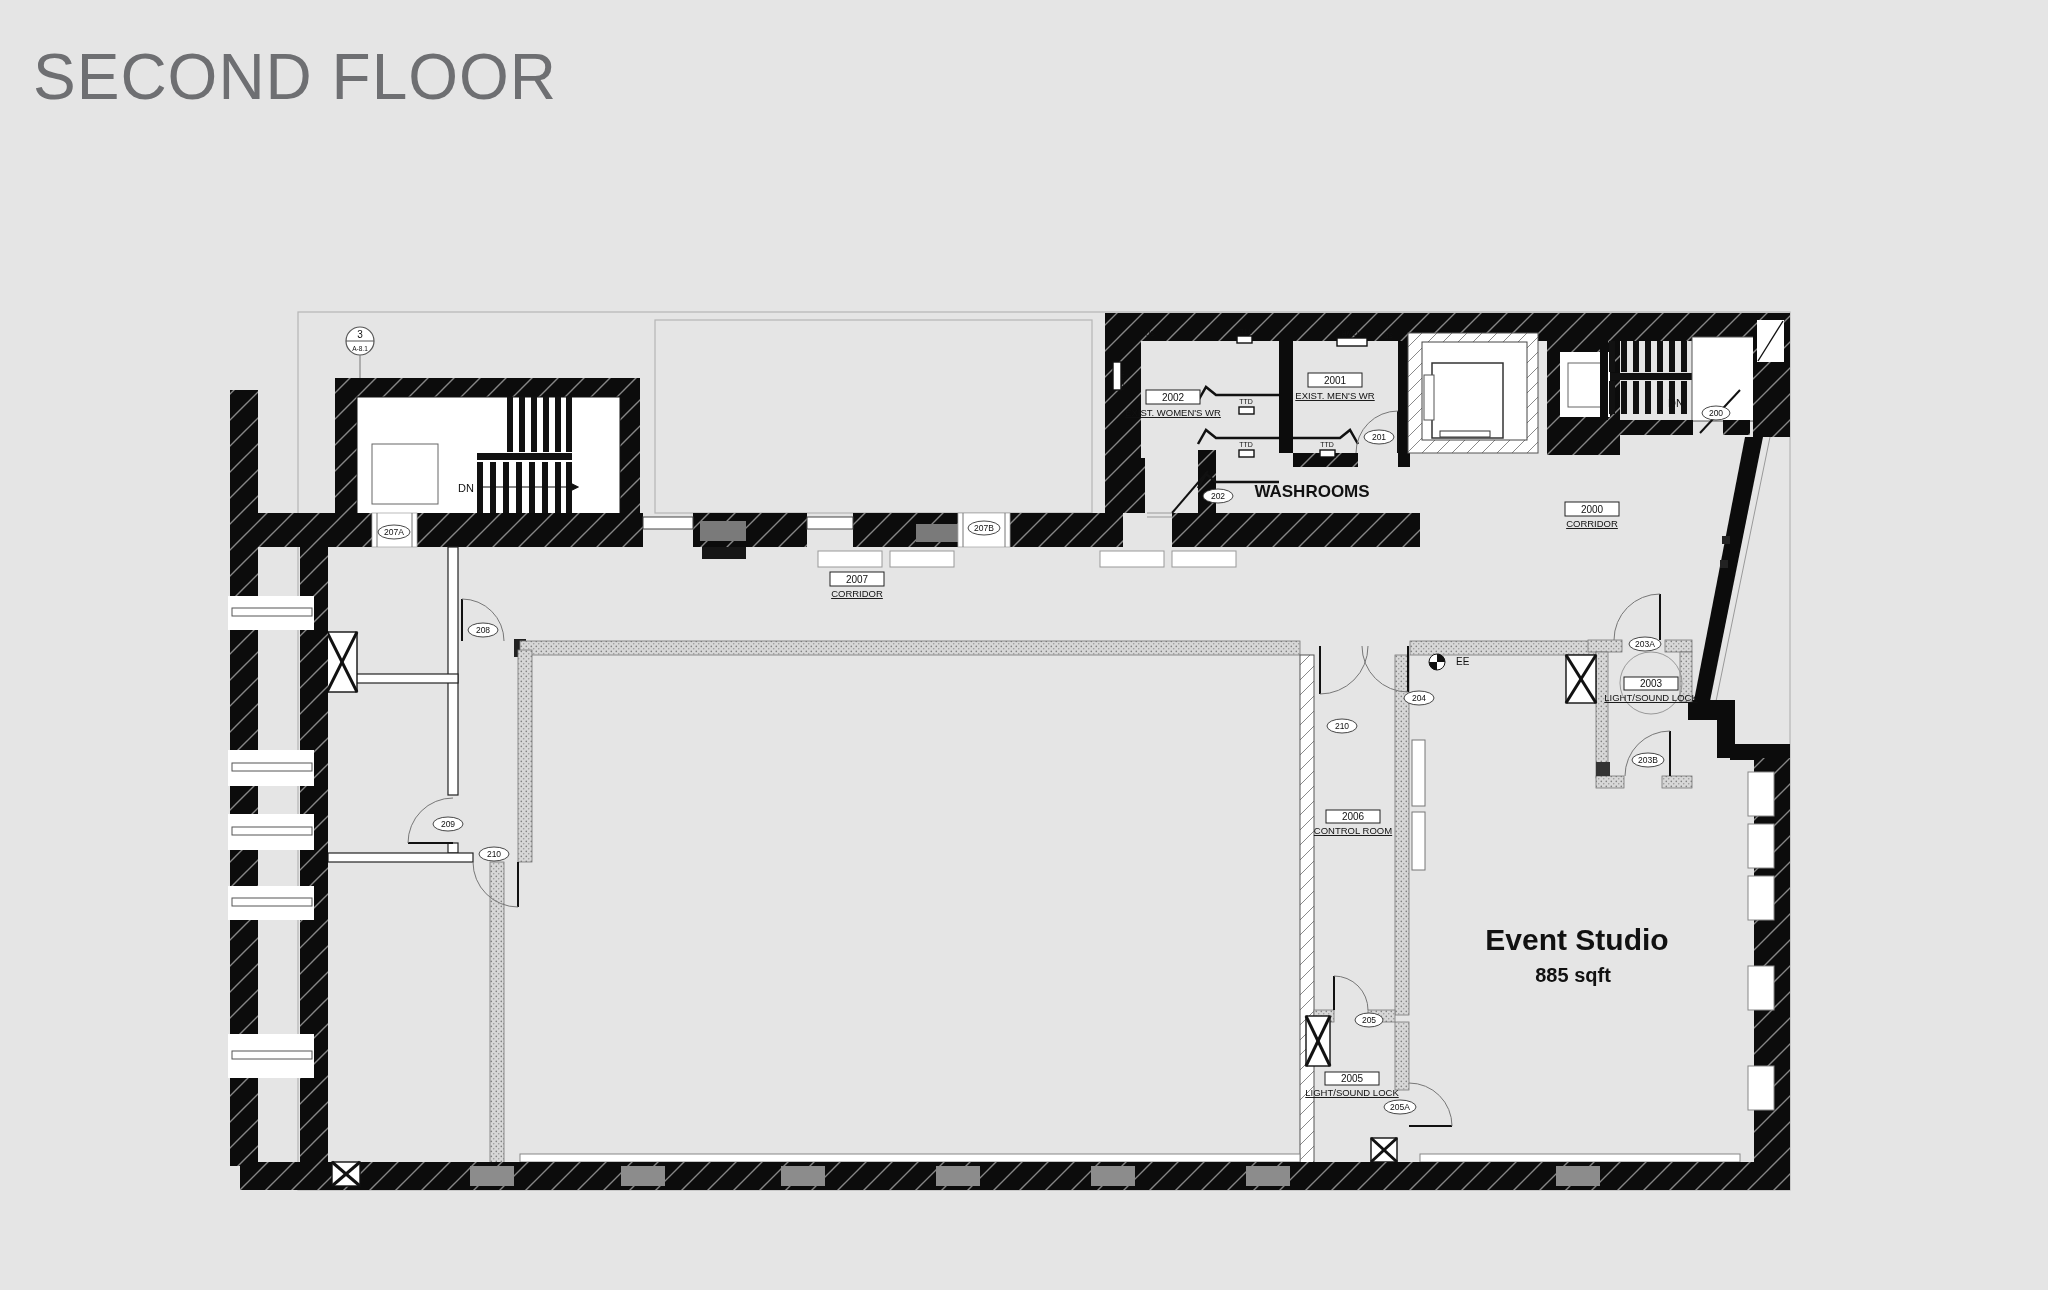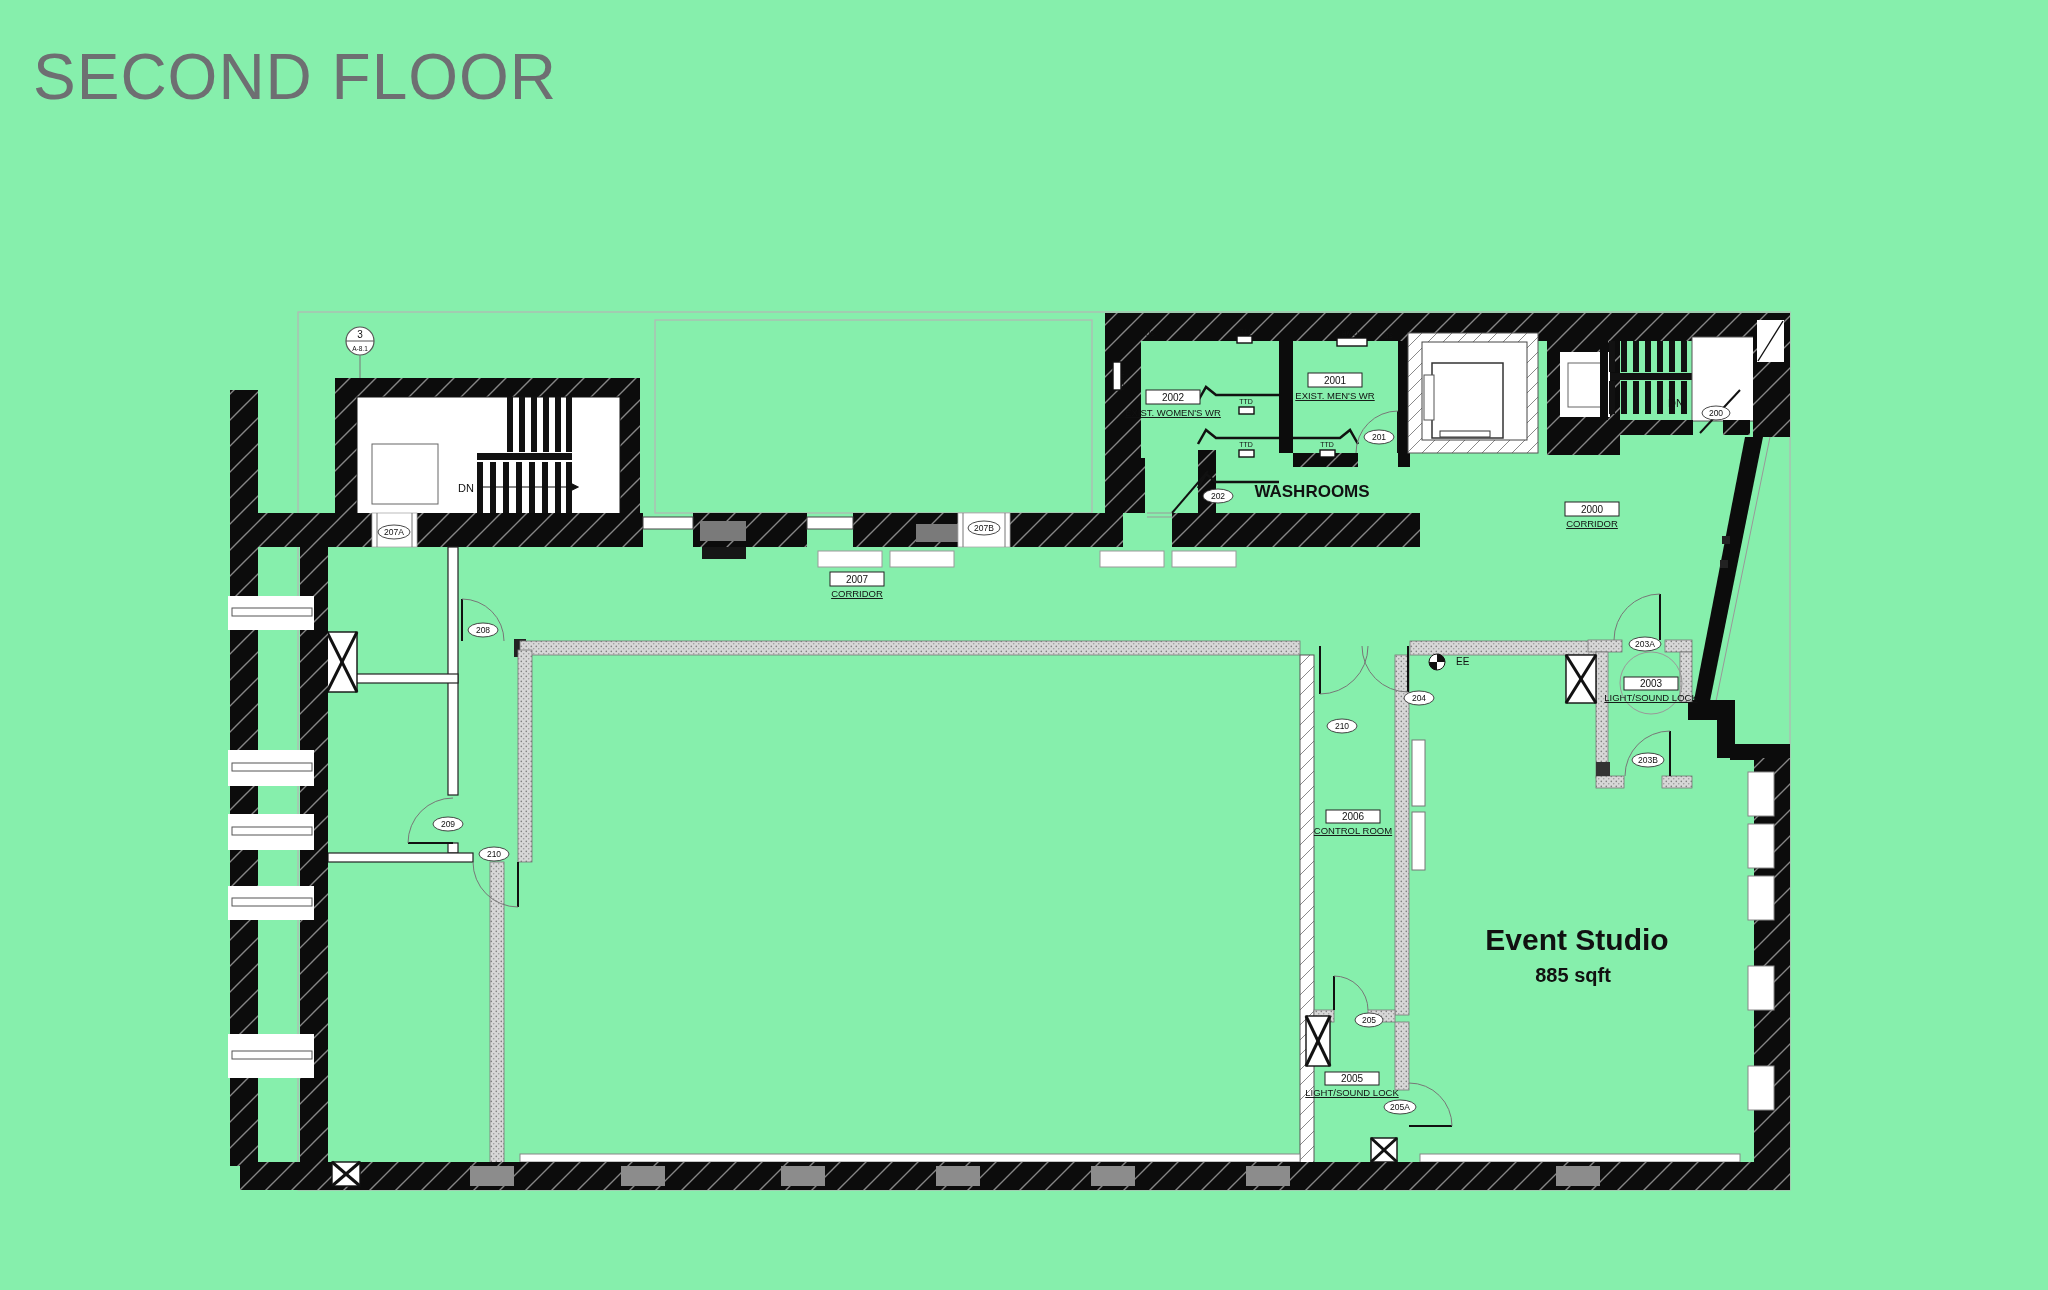--- a/index.html
+++ b/index.html
@@ -1,16 +1,16 @@
 <!DOCTYPE html>
 <html><head>
 <meta charset="utf-8">
 <style>
   html,body{margin:0;padding:0;background:#ffffff;}
-  #stage{position:relative;width:2048px;height:1290px;background:#86efac;overflow:hidden;
+  #stage{position:relative;width:2048px;height:1290px;background:#e5e5e5;overflow:hidden;
          font-family:"Liberation Sans", sans-serif;}
   #plan-title{position:absolute;left:33px;top:40px;font-size:64px;color:#6e6f72;
               letter-spacing:1px;white-space:nowrap;}
   svg{position:absolute;left:0;top:0;}
   .w{fill:url(#wallH);}
   .ins{fill:url(#insul);stroke:#777;stroke-width:0.8;}
   .shaft{fill:url(#shaftH);stroke:#555;stroke-width:1;}
   .thin{fill:none;stroke:#b5b5b5;stroke-width:1.2;}
   .wln{fill:#ffffff;stroke:#222;stroke-width:1.2;}
   .door{fill:none;stroke:#777;stroke-width:1;}

